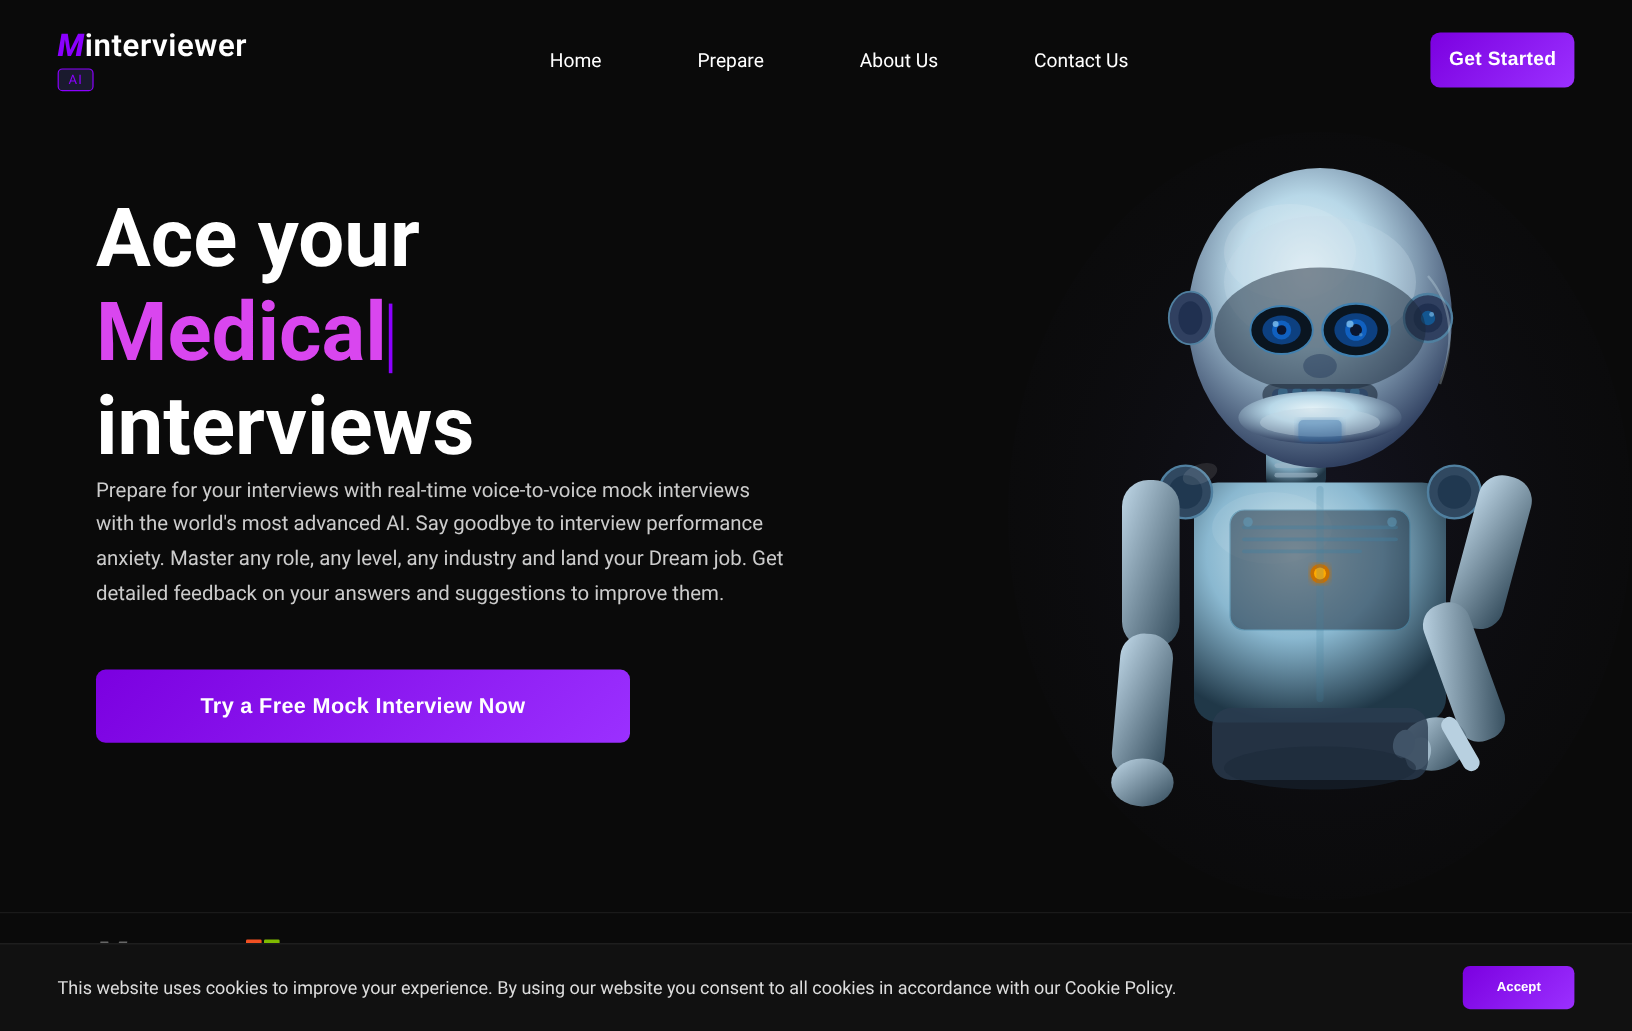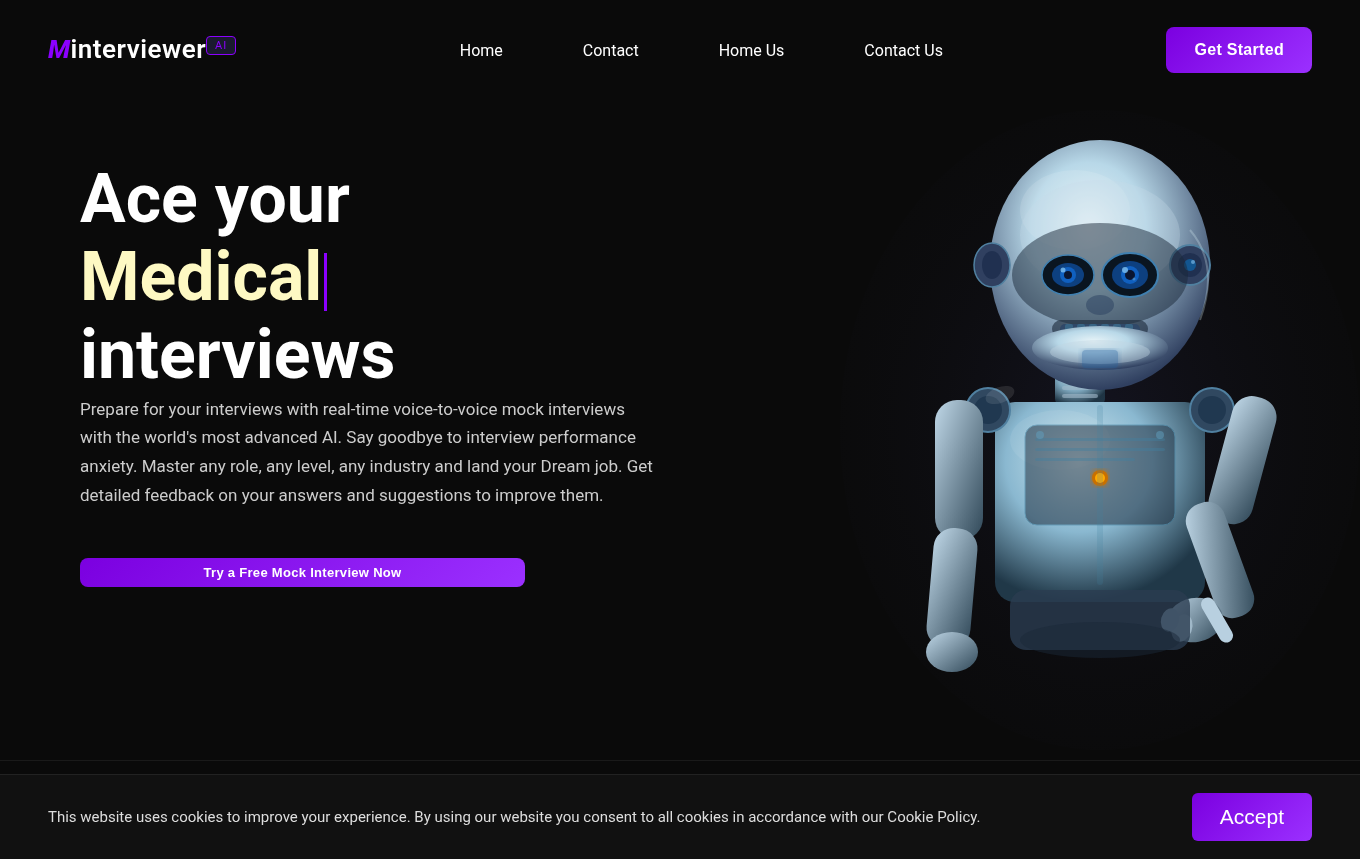--- a/index.html
+++ b/index.html
@@ -19,21 +19,21 @@
       justify-content: space-between;
       padding: 0 48px;
       height: 100px;
       background: #0a0a0a;
       position: relative;
       z-index: 10;
     }
 
     .logo-container {
       display: flex;
-      flex-direction: row;
+      flex-direction: column;
       align-items: flex-start;
     }
 
     .logo-text {
       font-size: 26px;
       font-weight: 600;
       color: #ffffff;
       letter-spacing: 0.5px;
       line-height: 1.2;
     }
@@ -69,21 +69,21 @@
       font-size: 16px;
       font-weight: 400;
       transition: color 0.2s;
     }
 
     .get-started-btn {
       background: linear-gradient(135deg, #7b00e0, #9b30ff);
       color: #ffffff;
       border: none;
       border-radius: 8px;
-      padding: 14px 28px;
+      padding: 14px 15px;
       font-size: 16px;
       font-weight: 600;
       cursor: pointer;
       letter-spacing: 0.3px;
     }
 
     
     .hero {
       display: flex;
       align-items: flex-start;
@@ -101,21 +101,21 @@
 
     .hero-title {
       font-size: 68px;
       font-weight: 700;
       line-height: 1.15;
       color: #ffffff;
       margin-bottom: 0;
     }
 
     .hero-title-accent {
-      color: #fef9c3;
+      color: #d946ef;
       font-size: 68px;
       font-weight: 700;
       line-height: 1.15;
       display: block;
     }
 
     .cursor {
       display: inline-block;
       width: 3px;
       height: 0.85em;
@@ -137,23 +137,23 @@
       max-width: 580px;
     }
 
     .cta-button {
       display: inline-block;
       margin-top: 48px;
       background: linear-gradient(135deg, #7b00e0, #9b30ff);
       color: #ffffff;
       border: none;
       border-radius: 8px;
-      padding: 7px 0;
+      padding: 20px 0;
       width: 445px;
-      font-size: 13px;
+      font-size: 18px;
       font-weight: 600;
       cursor: pointer;
       text-align: center;
       letter-spacing: 0.3px;
     }
 
     
     .hero-image {
       position: absolute;
       right: -20px;
@@ -226,22 +226,22 @@
       flex: 1;
       line-height: 1.5;
     }
 
     .cookie-accept-btn {
       background: linear-gradient(135deg, #7b00e0, #9b30ff);
       color: #ffffff;
       border: none;
       border-radius: 6px;
       padding: 12px 28px;
-      font-size: 21px;
-      font-weight: 400;
+      font-size: 11px;
+      font-weight: 700;
       cursor: pointer;
       white-space: nowrap;
       margin-left: 56px;
     }
   </style>
 </head>
 <body>
 
 <nav>
   <div class="logo-container">
@@ -249,24 +249,24 @@
       <span class="m-letter">M</span><span>interviewer</span>
     </div>
     <div class="logo-badge">AI</div>
   </div>
 
   <ul class="nav-links">
     <li>
       <a href="#">Home</a>
     </li>
     <li>
-      <a href="#">Contact</a>
+      <a href="#">Prepare</a>
     </li>
     <li>
-      <a href="#">Home Us</a>
+      <a href="#">About Us</a>
     </li>
     <li>
       <a href="#">Contact Us</a>
     </li>
   </ul>
 
   <button class="get-started-btn">Get Started</button>
 </nav>
 
 <section class="hero">

